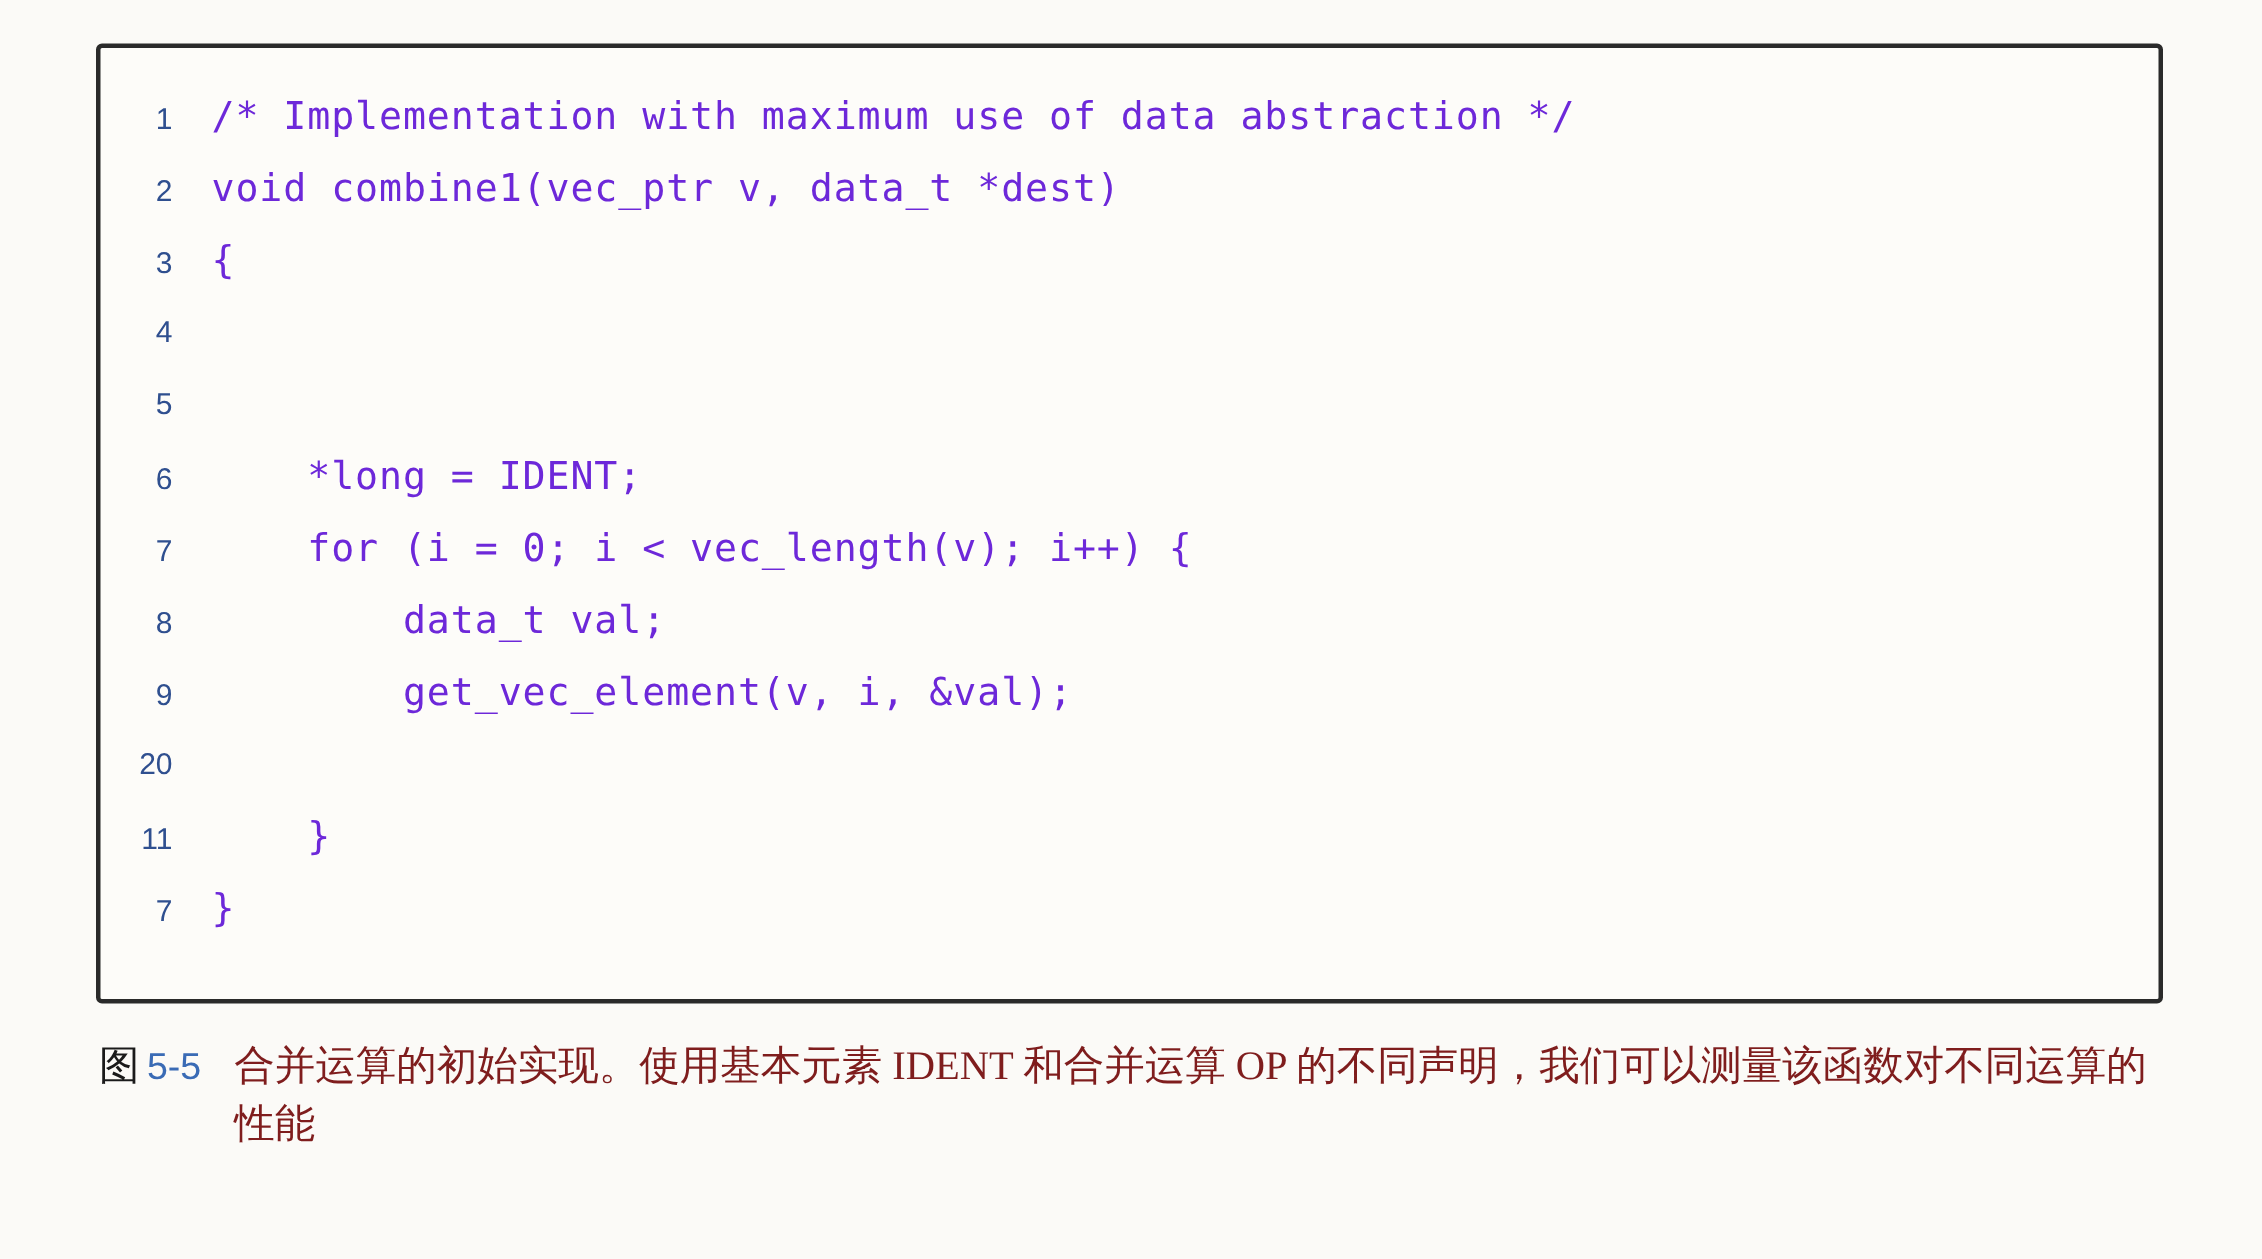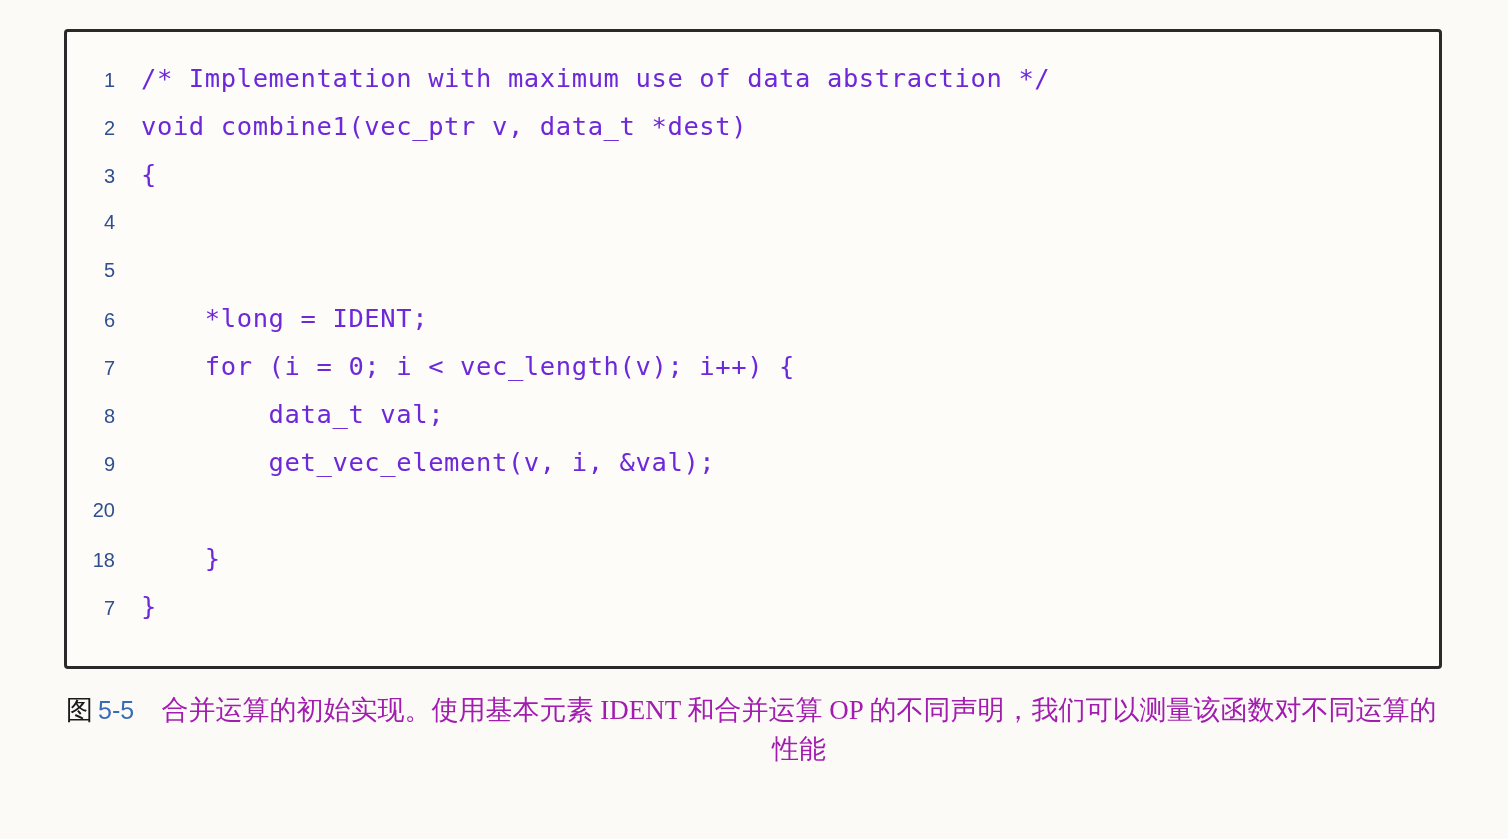--- a/index.html
+++ b/index.html
@@ -57,40 +57,39 @@
     letter-spacing: 0.6px;
     color: #6d28d9;
     white-space: pre;
   }
   .caption {
     display: flex;
     align-items: flex-start;
     margin: 22px 18px 0 18px;
     font-size: 27px;
     line-height: 1.45;
-    text-align: center;
   }
   .caption-label {
     flex: 0 0 auto;
     white-space: nowrap;
     padding-right: 22px;
     font-family: "Liberation Serif", serif;
     font-size: 27px;
     color: #1a1a1a;
   }
   .caption-label .fig-num {
     color: #3a6bb5;
     font-family: "Liberation Sans", sans-serif;
     font-size: 25px;
     padding-left: 5px;
   }
   .caption-body {
     font-family: "Liberation Serif", serif;
     font-size: 27px;
-    color: #a21caf;
+    color: #7f1d1d;
     max-width: 1290px;
   }
 </style>
 </head>
 <body>
 
 <div class="page">
 
   <div class="code-figure">
     <div class="code-lines">
@@ -137,21 +136,21 @@
       <div class="code-row">
         <span class="line-no">9</span>
         <span class="code-text">        get_vec_element(v, i, &amp;val);</span>
       </div>
 
       <div class="code-row">
         <span class="line-no">20</span>
       </div>
 
       <div class="code-row">
-        <span class="line-no">18</span>
+        <span class="line-no">11</span>
         <span class="code-text">    }</span>
       </div>
 
       <div class="code-row">
         <span class="line-no">7</span>
         <span class="code-text">}</span>
       </div>
 
     </div>
   </div>

